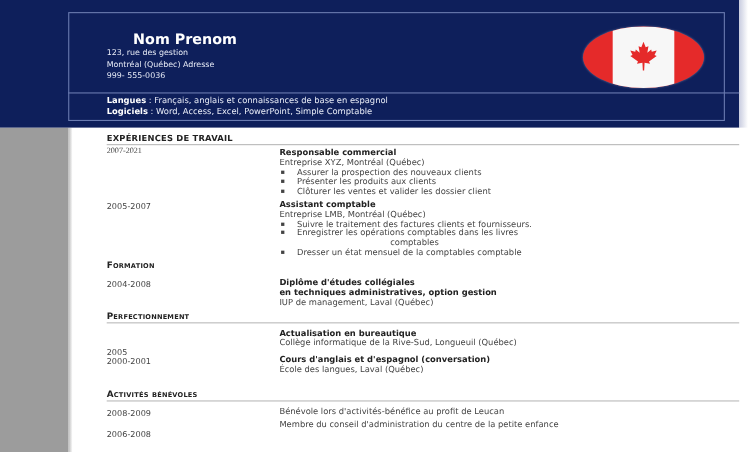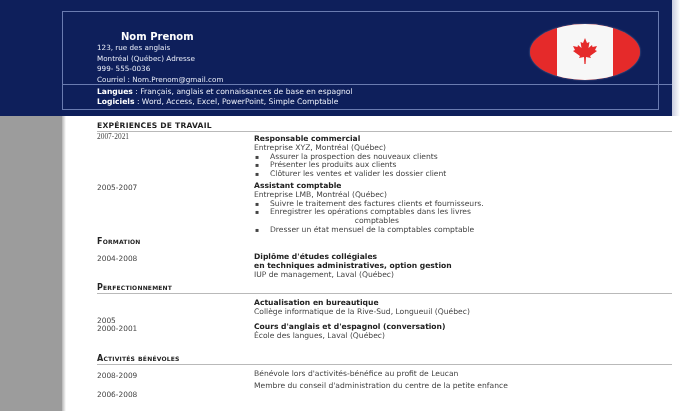--- a/index.html
+++ b/index.html
@@ -10,21 +10,21 @@
   .left-gray { position: absolute; left: 0; top: 116px; width: 62px; height: 295px; background: #9c9c9c; }
   .left-gray::after { content: ""; position: absolute; right: -4px; top: 0; width: 4px; height: 100%;
     background: linear-gradient(to right, #b5b5b5, #fff); }
 
   .header { position: absolute; left: 0; top: 0; width: 672px; height: 116px; background: #0e1f5b; }
   .header-frame { position: absolute; left: 62px; top: 11px; width: 597px; height: 99px; border: 1px solid #6a7bb0; }
   .header-divider { position: absolute; left: 62px; top: 84px; width: 610px; height: 1px; background: #6a7bb0; }
   .right-shade { position: absolute; left: 672px; top: 0; width: 8px; height: 116px; background: linear-gradient(to right,#c9cde0,#fff); }
 
   .contact { position: absolute; left: 97px; top: 31px; color: #e8ecf7; font-size: 7.2px; line-height: 10.6px; }
-  .contact .name { font-weight: bold; font-size: 10px; line-height: 12px; color: #ffffff; padding-left: 24px; }
+  .contact .name { font-weight: bold; font-size: 13px; line-height: 12px; color: #ffffff; padding-left: 24px; }
   .skills { position: absolute; left: 97px; top: 87px; color: #e8ecf7; font-size: 7.6px; line-height: 9.6px; }
   .skills b { color: #fff; }
 
   .flag { position: absolute; left: 530px; top: 24px; width: 110px; height: 56px; border-radius: 50%; overflow: hidden;
     background: #e52a2a; box-shadow: 0 0 2px rgba(255,255,255,0.4); }
   .flag .white { position: absolute; left: 27px; top: 0; width: 56px; height: 56px; background: #f7f7f7; }
   .flag svg { position: absolute; left: 40px; top: 12px; }
 
   .content { position: absolute; left: 97px; top: 116px; width: 575px; font-size: 7.6px; color: #444; }
   .sec-title { position: absolute; left: 0; font-weight: bold; font-size: 7.6px; color: #222; letter-spacing: 0.2px; }
@@ -45,24 +45,23 @@
 <div class="left-gutter"></div>
 <div class="left-gray"></div>
 
 <div class="header"></div>
 <div class="right-shade"></div>
 <div class="header-frame"></div>
 <div class="header-divider"></div>
 
 <div class="contact">
   <div class="name">Nom Prenom</div>
-  <div>123, rue des anglais</div>
+  <div>123, rue des gestion</div>
   <div>Montréal (Québec)  Adresse</div>
   <div>999- 555-0036</div>
-  <div><span>Courriel : </span><span>Nom.Prenom@gmail.com</span></div>
 </div>
 
 <div class="skills">
   <div><b>Langues</b><span> : Français, anglais et connaissances de base en espagnol</span></div>
   <div><b>Logiciels</b><span> : Word, Access, Excel, PowerPoint, Simple Comptable</span></div>
 </div>
 
 <div class="flag">
   <div class="white"></div>
   <svg width="30" height="30" viewBox="0 0 30 30">

